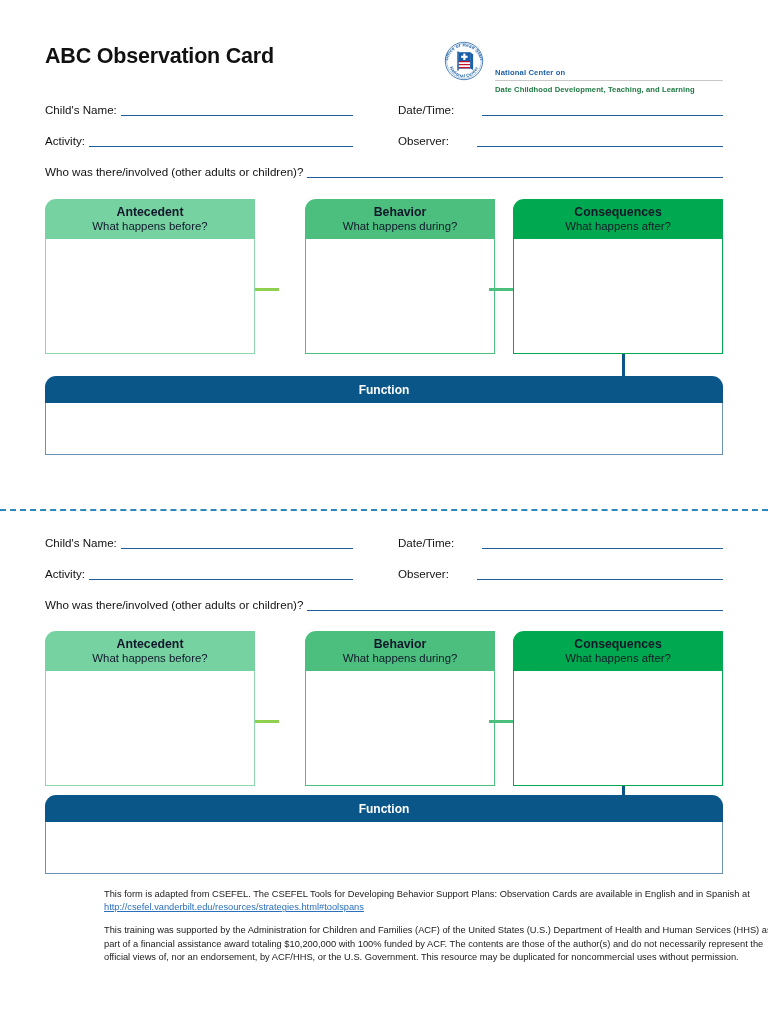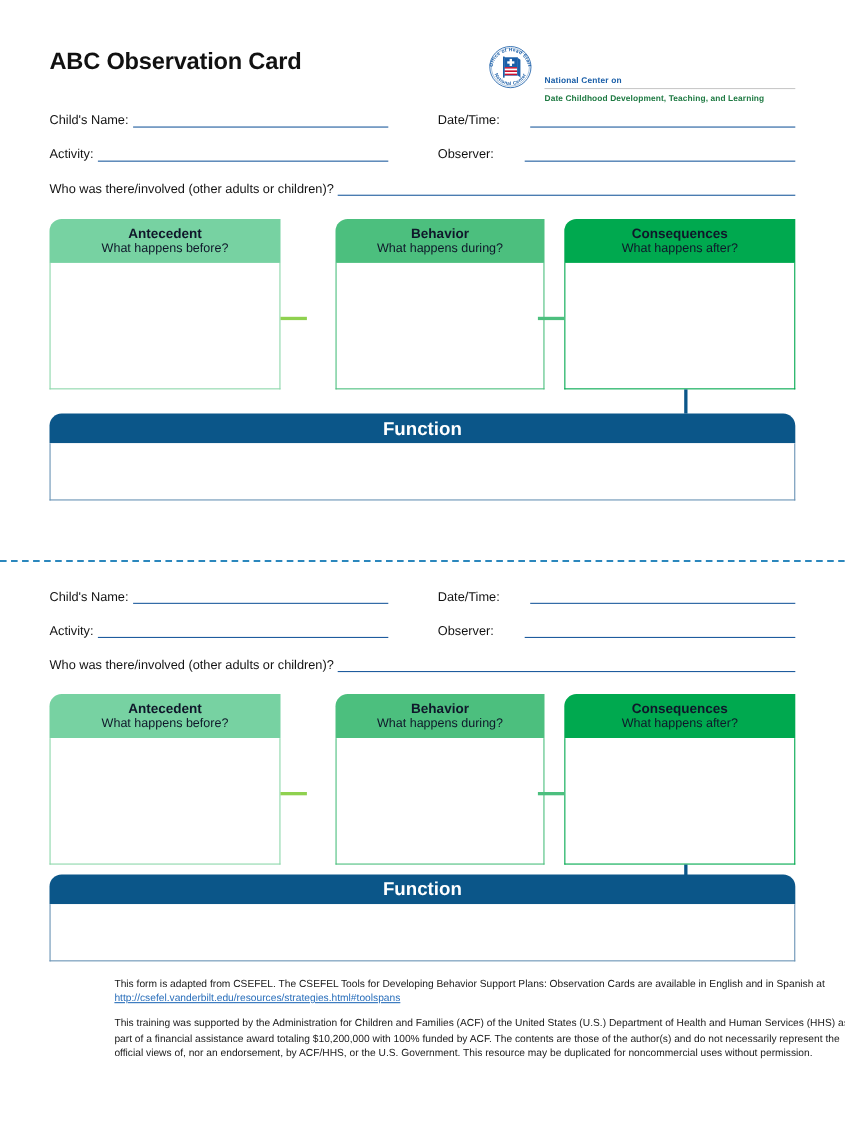--- a/index.html
+++ b/index.html
@@ -166,21 +166,21 @@
   .function { position: absolute; left: 45px; width: 678px; }
   .function-head {
     height: 27px;
     background: #0b5689;
     border-top-left-radius: 11px;
     border-top-right-radius: 11px;
     display: flex;
     align-items: center;
     justify-content: center;
     color: #ffffff;
-    font-size: 17px;
+    font-size: 12px;
     font-weight: bold;
   }
   .function-body {
     height: 52px;
     background: #ffffff;
     border-left: 1px solid #6a93b5;
     border-right: 1px solid #6a93b5;
     border-bottom: 1px solid #6a93b5;
   }
 

